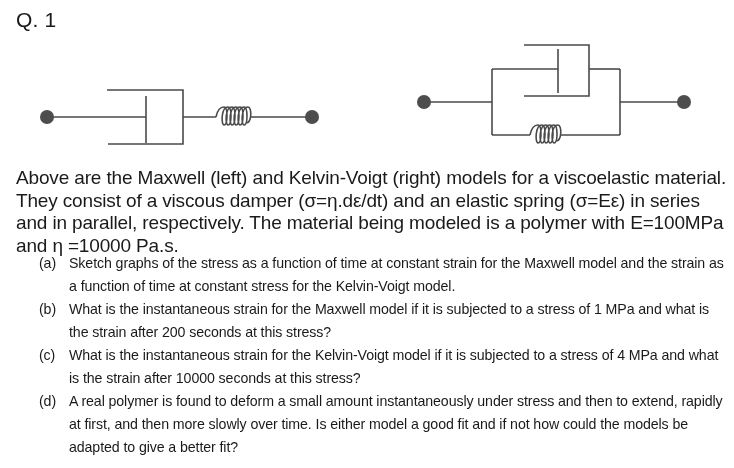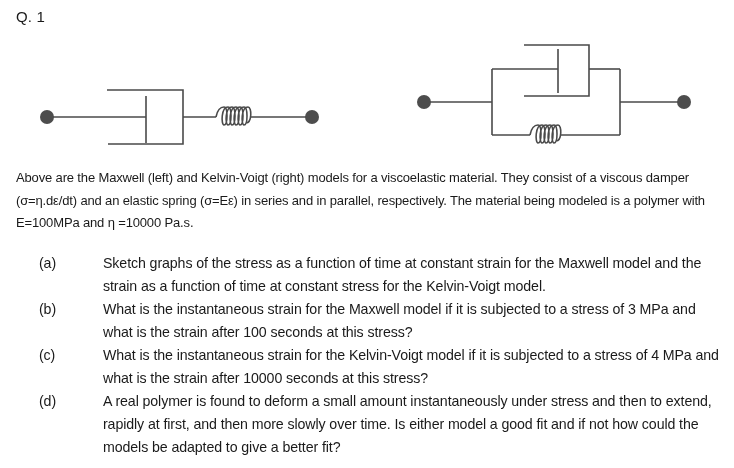--- a/index.html
+++ b/index.html
@@ -12,36 +12,36 @@
       height: 468px;
       position: relative;
       overflow: hidden;
       font-family: "Liberation Sans", "DejaVu Sans", sans-serif;
       color: #1a1a1a;
     }
     .q-label {
       position: absolute;
       left: 16px;
       top: 8px;
-      font-size: 15px;
+      font-size: 21px;
       letter-spacing: 0.2px;
     }
     .diagrams {
       position: absolute;
       left: 0;
       top: 0;
       width: 734px;
       height: 165px;
     }
     .intro {
       position: absolute;
       left: 16px;
       top: 167px;
       width: 712px;
-      font-size: 13px;
+      font-size: 19px;
       line-height: 22.5px;
       letter-spacing: -0.15px;
     }
     .intro p { margin: 0; }
     .parts {
       position: absolute;
       left: 39px;
       top: 252px;
       width: 690px;
       margin: 0;
@@ -55,21 +55,20 @@
       display: flex;
       margin: 0;
     }
     .part-label {
       width: 30px;
       flex: 0 0 30px;
     }
     .part-text {
       flex: 1 1 auto;
       width: 648px;
-      margin-left: 34px;
     }
   </style>
 </head>
 <body>
 
 <div class="q-label">Q. 1</div>
 
 <svg class="diagrams" viewBox="0 0 734 165" xmlns="http://www.w3.org/2000/svg">
 
   <g stroke="#4a4a4a" stroke-width="1.6" fill="none">
@@ -132,21 +131,21 @@
   <p>Above are the Maxwell (left) and Kelvin-Voigt (right) models for a viscoelastic material. They consist of a viscous damper (σ=η.dε/dt) and an elastic spring (σ=Eε) in series and in parallel, respectively. The material being modeled is a polymer with E=100MPa and η =10000 Pa.s.</p>
 </div>
 
 <ol class="parts">
   <li class="part">
     <span class="part-label">(a)</span>
     <span class="part-text">Sketch graphs of the stress as a function of time at constant strain for the Maxwell model and the strain as a function of time at constant stress for the Kelvin-Voigt model.</span>
   </li>
   <li class="part">
     <span class="part-label">(b)</span>
-    <span class="part-text">What is the instantaneous strain for the Maxwell model if it is subjected to a stress of 3 MPa and what is the strain after 100 seconds at this stress?</span>
+    <span class="part-text">What is the instantaneous strain for the Maxwell model if it is subjected to a stress of 1 MPa and what is the strain after 200 seconds at this stress?</span>
   </li>
   <li class="part">
     <span class="part-label">(c)</span>
     <span class="part-text">What is the instantaneous strain for the Kelvin-Voigt model if it is subjected to a stress of 4 MPa and what is the strain after 10000 seconds at this stress?</span>
   </li>
   <li class="part">
     <span class="part-label">(d)</span>
     <span class="part-text">A real polymer is found to deform a small amount instantaneously under stress and then to extend, rapidly at first, and then more slowly over time. Is either model a good fit and if not how could the models be adapted to give a better fit?</span>
   </li>
 </ol>

